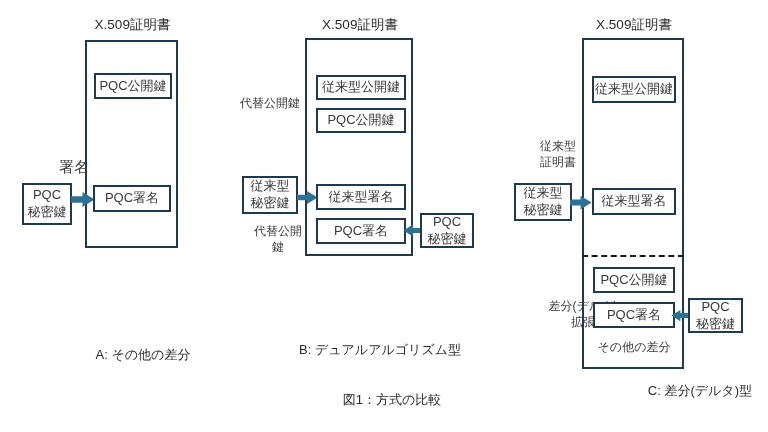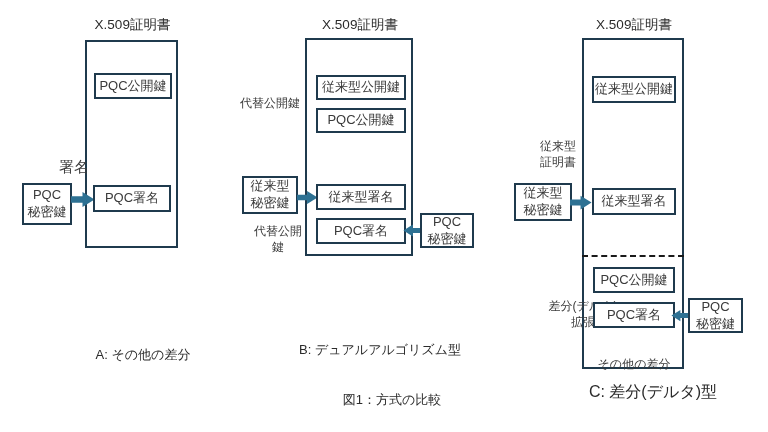--- a/index.html
+++ b/index.html
@@ -166,20 +166,20 @@
 
     <div class="arrow left" style="left:671px; top:308px; width:18px; height:15px;">
       <svg viewBox="0 0 24 16" aria-hidden="true">
           <path d="M0 4.8 H11.5 V0.5 L23.5 8 L11.5 15.5 V11.2 H0 Z" fill="currentColor"></path>
         </svg>
     </div>
 
     <div class="box" style="left:688px; top:298px; width:55px; height:35px;">PQC
 秘密鍵</div>
 
-    <div class="label" style="left:592px; top:357px; width:84px;">その他の差分</div>
+    <div class="label" style="left:592px; top:340px; width:84px;">その他の差分</div>
 
-    <div class="caption" style="left:572px; top:382px; width:162px; font-size:16px;">C: 差分(デルタ)型</div>
+    <div class="caption" style="left:590px; top:382px; width:162px; font-size:13px;text-align:right;">C: 差分(デルタ)型</div>
   </div>
 
   <div class="caption" style="left:312px; top:391px; width:160px;">図1：方式の比較</div>
 
 </div>
 
 </body></html>

